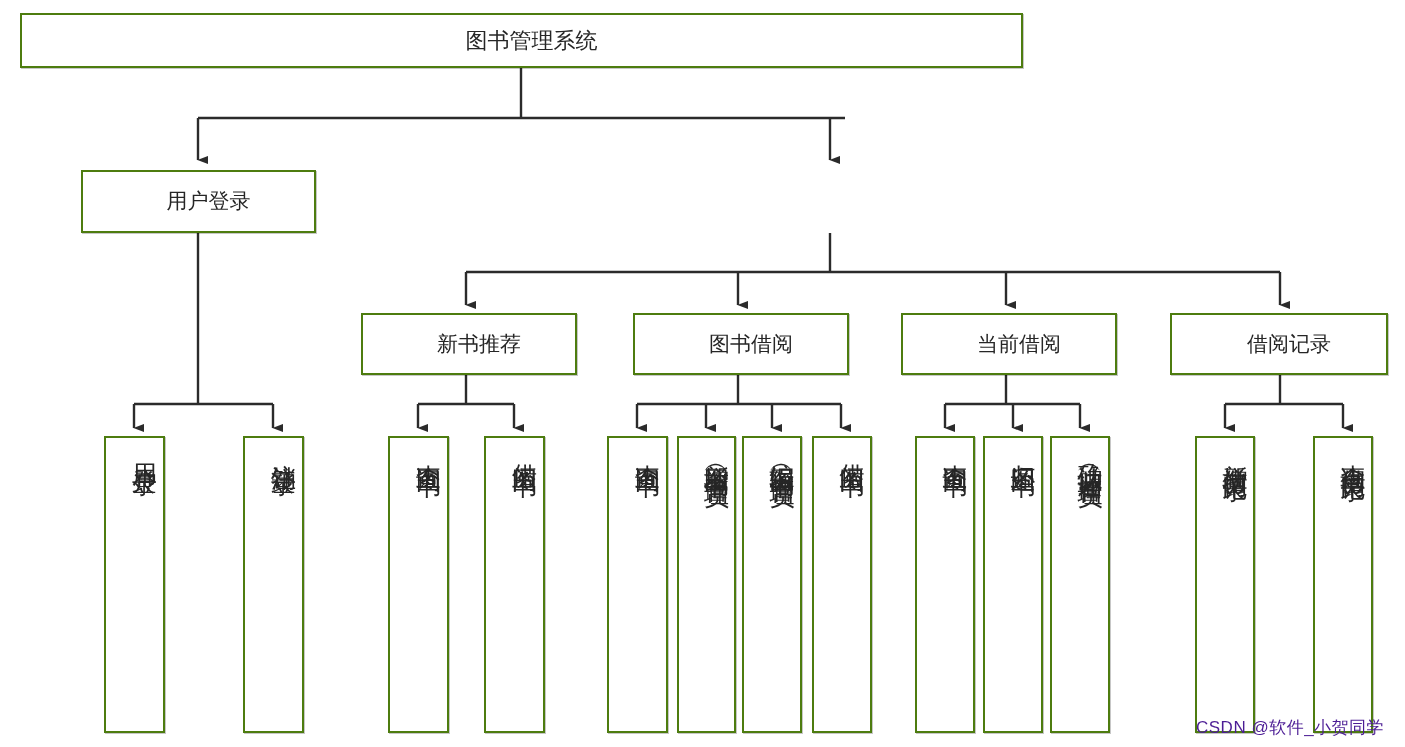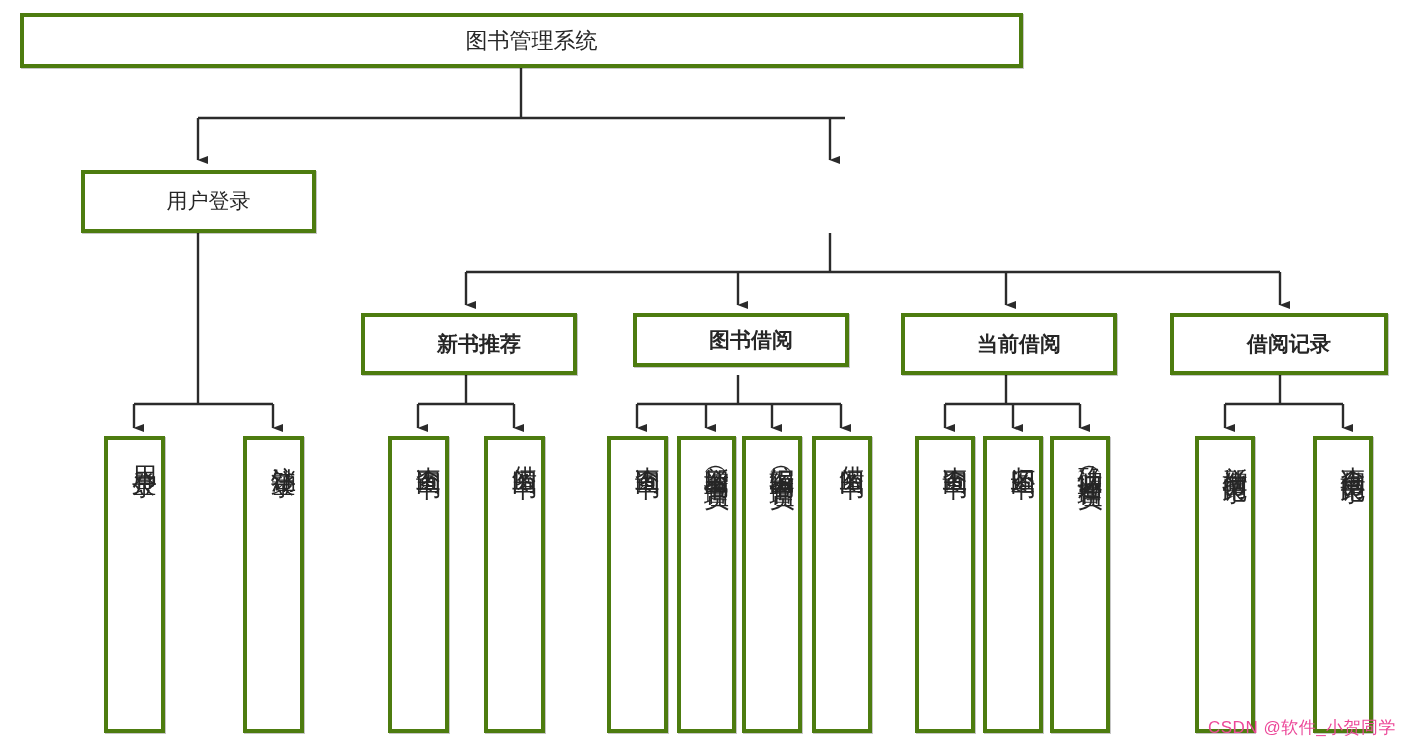--- a/index.html
+++ b/index.html
@@ -22,21 +22,21 @@
     position: absolute;
     left: 0;
     top: 0;
     width: 1405px;
     height: 747px;
   }
   .node-box {
     position: absolute;
     box-sizing: border-box;
     background: #ffffff;
-    border: 4px solid #4d7c0f;
+    border: 2px solid #4d7c0f;
     box-shadow: 1px 1px 0 rgba(0,0,0,0.22);
     display: flex;
     align-items: center;
     justify-content: center;
     overflow: hidden;
     padding-left: 20px;
   }
   .node-label {
     color: #262626;
     line-height: 1.25;
@@ -44,47 +44,45 @@
     white-space: nowrap;
   }
   .node-root .node-label {
     font-size: 22px;
   }
   .node-l2 .node-label {
     font-size: 21px;
   }
   .node-l3 .node-label {
     font-size: 21px;
-    font-weight: bold;
   }
   .node-leaf {
     align-items: flex-start;
     justify-content: center;
     padding-top: 6px;
   }
   .node-leaf .node-label {
     writing-mode: vertical-rl;
     text-orientation: upright;
     font-size: 25px;
     letter-spacing: 3px;
     line-height: 1;
     white-space: normal;
     max-height: 286px;
   }
   .node-leaf.leaf-tall .node-label {
     max-height: 284px;
   }
   .watermark {
     position: absolute;
-    color: #ec4899;
+    color: #4c1d95;
     font-size: 17px;
     letter-spacing: 0.5px;
     white-space: nowrap;
     user-select: none;
-    padding-left: 12px;
   }
 </style>
 </head>
 <body>
 
 <div id="diagram-root">
 
   <svg id="tree-svg" viewBox="0 0 1405 747">
     <defs>
       <marker id="arrowhead" markerWidth="9" markerHeight="11" refX="4.5" refY="10.2" orient="auto" markerUnits="userSpaceOnUse">
@@ -153,21 +151,21 @@
 
   <div class="node-box node-l2" style="left:81px; top:170px; width:235px; height:63px;">
     <span class="node-label">用户登录</span>
   </div>
 
 
   <div class="node-box node-l3" style="left:361px; top:313px; width:216px; height:62px;">
     <span class="node-label">新书推荐</span>
   </div>
 
-  <div class="node-box node-l3" style="left:633px; top:313px; width:216px; height:54px;">
+  <div class="node-box node-l3" style="left:633px; top:313px; width:216px; height:62px;">
     <span class="node-label">图书借阅</span>
   </div>
 
   <div class="node-box node-l3" style="left:1170px; top:313px; width:218px; height:62px;">
     <span class="node-label">借阅记录</span>
   </div>
 
   <div class="node-box node-l3" style="left:901px; top:313px; width:216px; height:62px;">
     <span class="node-label">当前借阅</span>
   </div>

